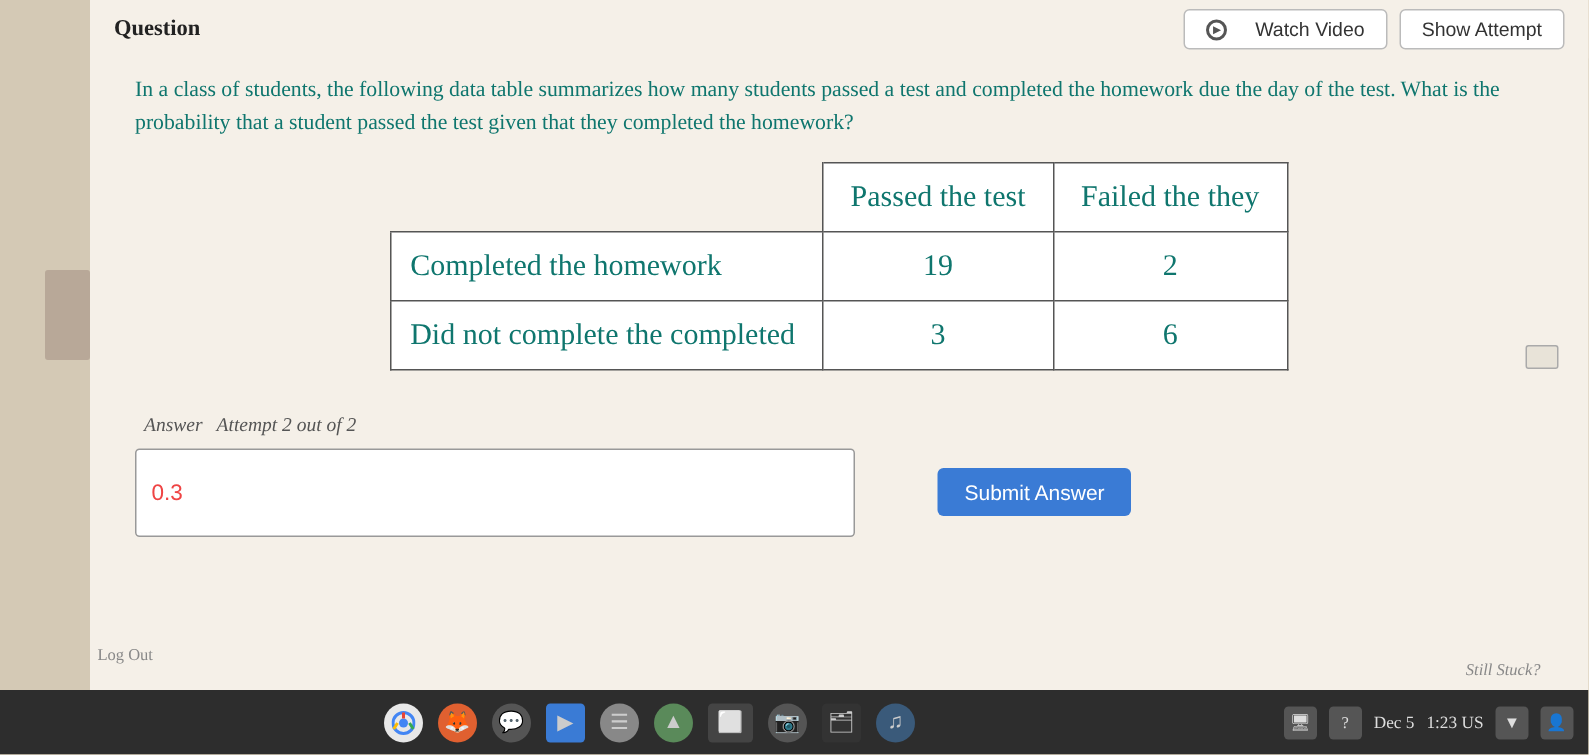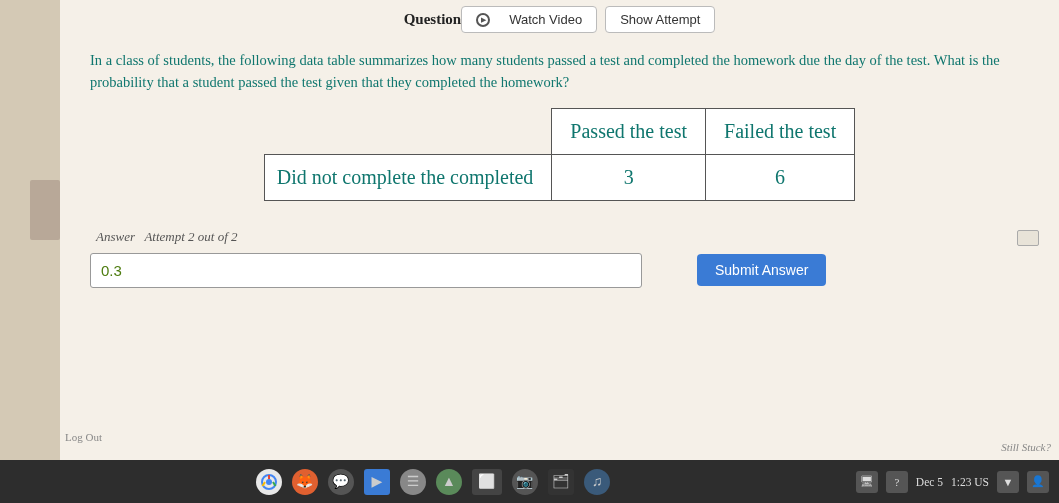--- a/index.html
+++ b/index.html
@@ -17,21 +17,21 @@
       background: #f5f0e8;
       margin: 0 60px;
       height: 460px;
       padding: 0;
       position: relative;
     }
 
     
     .top-bar {
       display: flex;
-      justify-content: center;
+      justify-content: space-between;
       align-items: center;
       padding: 6px 16px;
       background: #f5f0e8;
     }
 
     .question-label {
       font-weight: bold;
       font-size: 15px;
       color: #222;
     }
@@ -133,27 +133,27 @@
       margin-left: 6px;
     }
 
     .answer-row {
       display: flex;
       align-items: center;
       gap: 12px;
     }
 
     .answer-input {
-      width: 552px;
-      padding: 8px 10px;
+      width: 480px;
+      padding: 20px 10px;
       border: 1.5px solid #999;
       border-radius: 3px;
       font-size: 15px;
       background: white;
-      color: #4d7c0f;
+      color: #ef4444;
     }
 
     .submit-btn {
       padding: 8px 18px;
       background: #3a7bd5;
       color: white;
       border: none;
       border-radius: 4px;
       font-size: 14px;
       cursor: pointer;
@@ -226,21 +226,21 @@
       display: flex;
       align-items: center;
       justify-content: center;
       font-size: 11px;
       color: #ddd;
     }
 
     .still-stuck {
       position: absolute;
       bottom: 50px;
-      right: 8px;
+      right: 32px;
       font-size: 11px;
       color: #888;
       font-style: italic;
     }
 
     .logout {
       position: absolute;
       bottom: 60px;
       left: 65px;
       font-size: 11px;
@@ -290,24 +290,29 @@
 
   <div class="question-body">
     <p>In a class of students, the following data table summarizes how many students passed a test and completed the homework due the day of the test. What is the probability that a student passed the test given that they completed the homework?</p>
 
     <div class="data-table-wrap">
       <table class="data-table">
         <thead>
           <tr>
             <th class="empty-corner"></th>
             <th>Passed the test</th>
-            <th>Failed the test</th>
+            <th>Failed the they</th>
           </tr>
         </thead>
         <tbody>
+          <tr>
+            <td>Completed the homework</td>
+            <td>19</td>
+            <td>2</td>
+          </tr>
           <tr>
             <td>Did not complete the completed</td>
             <td>3</td>
             <td>6</td>
           </tr>
         </tbody>
       </table>
     </div>
   </div>
 

